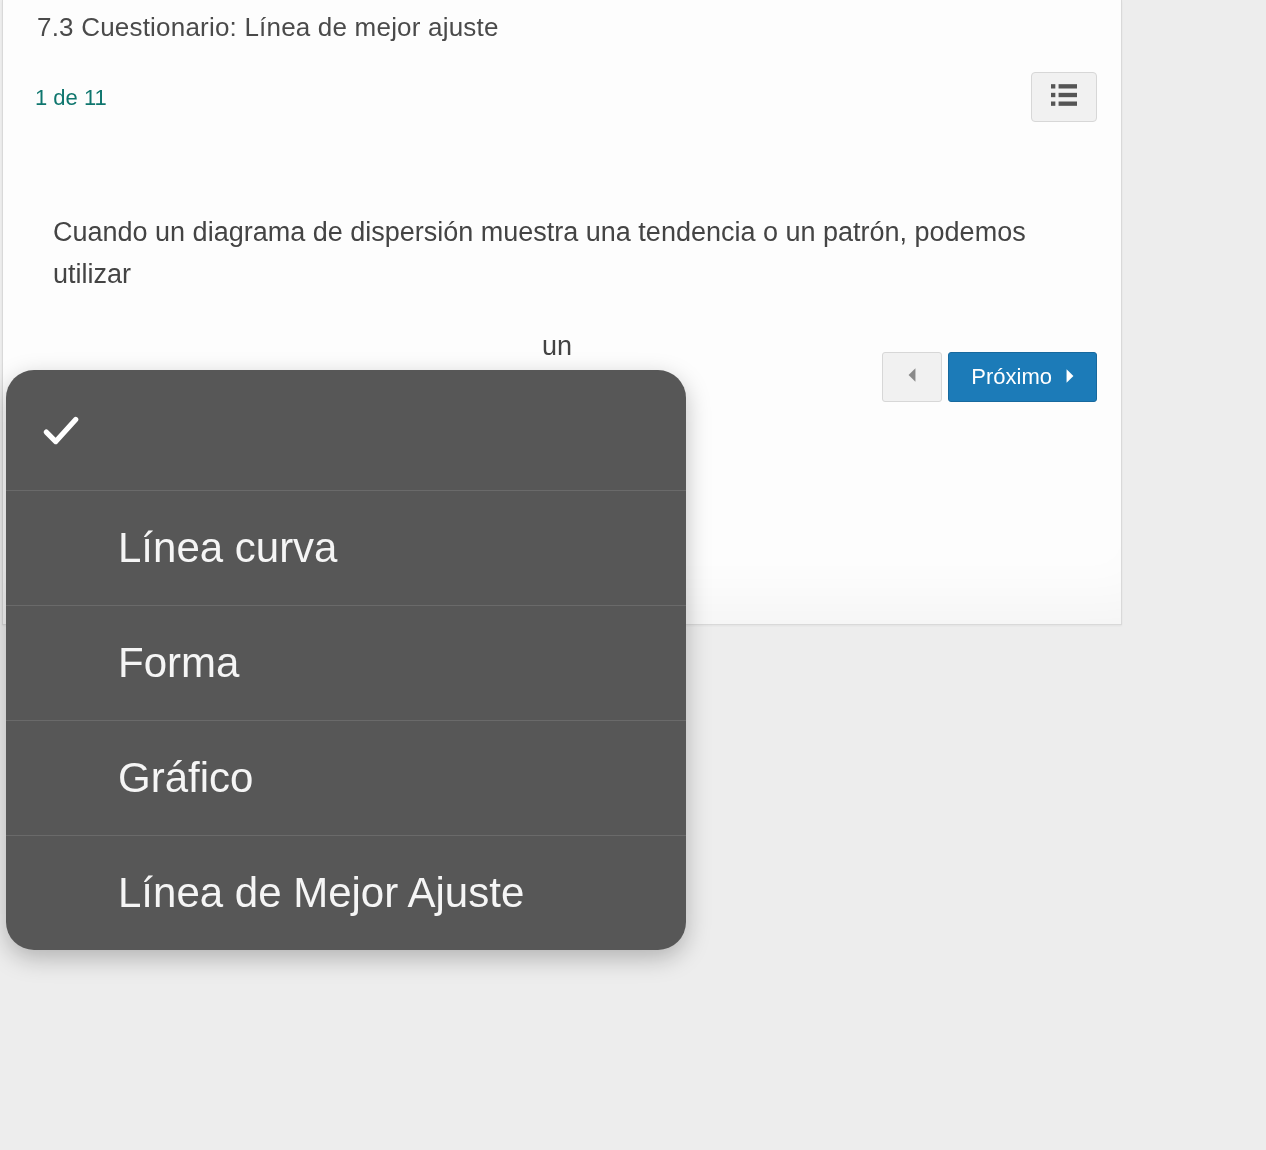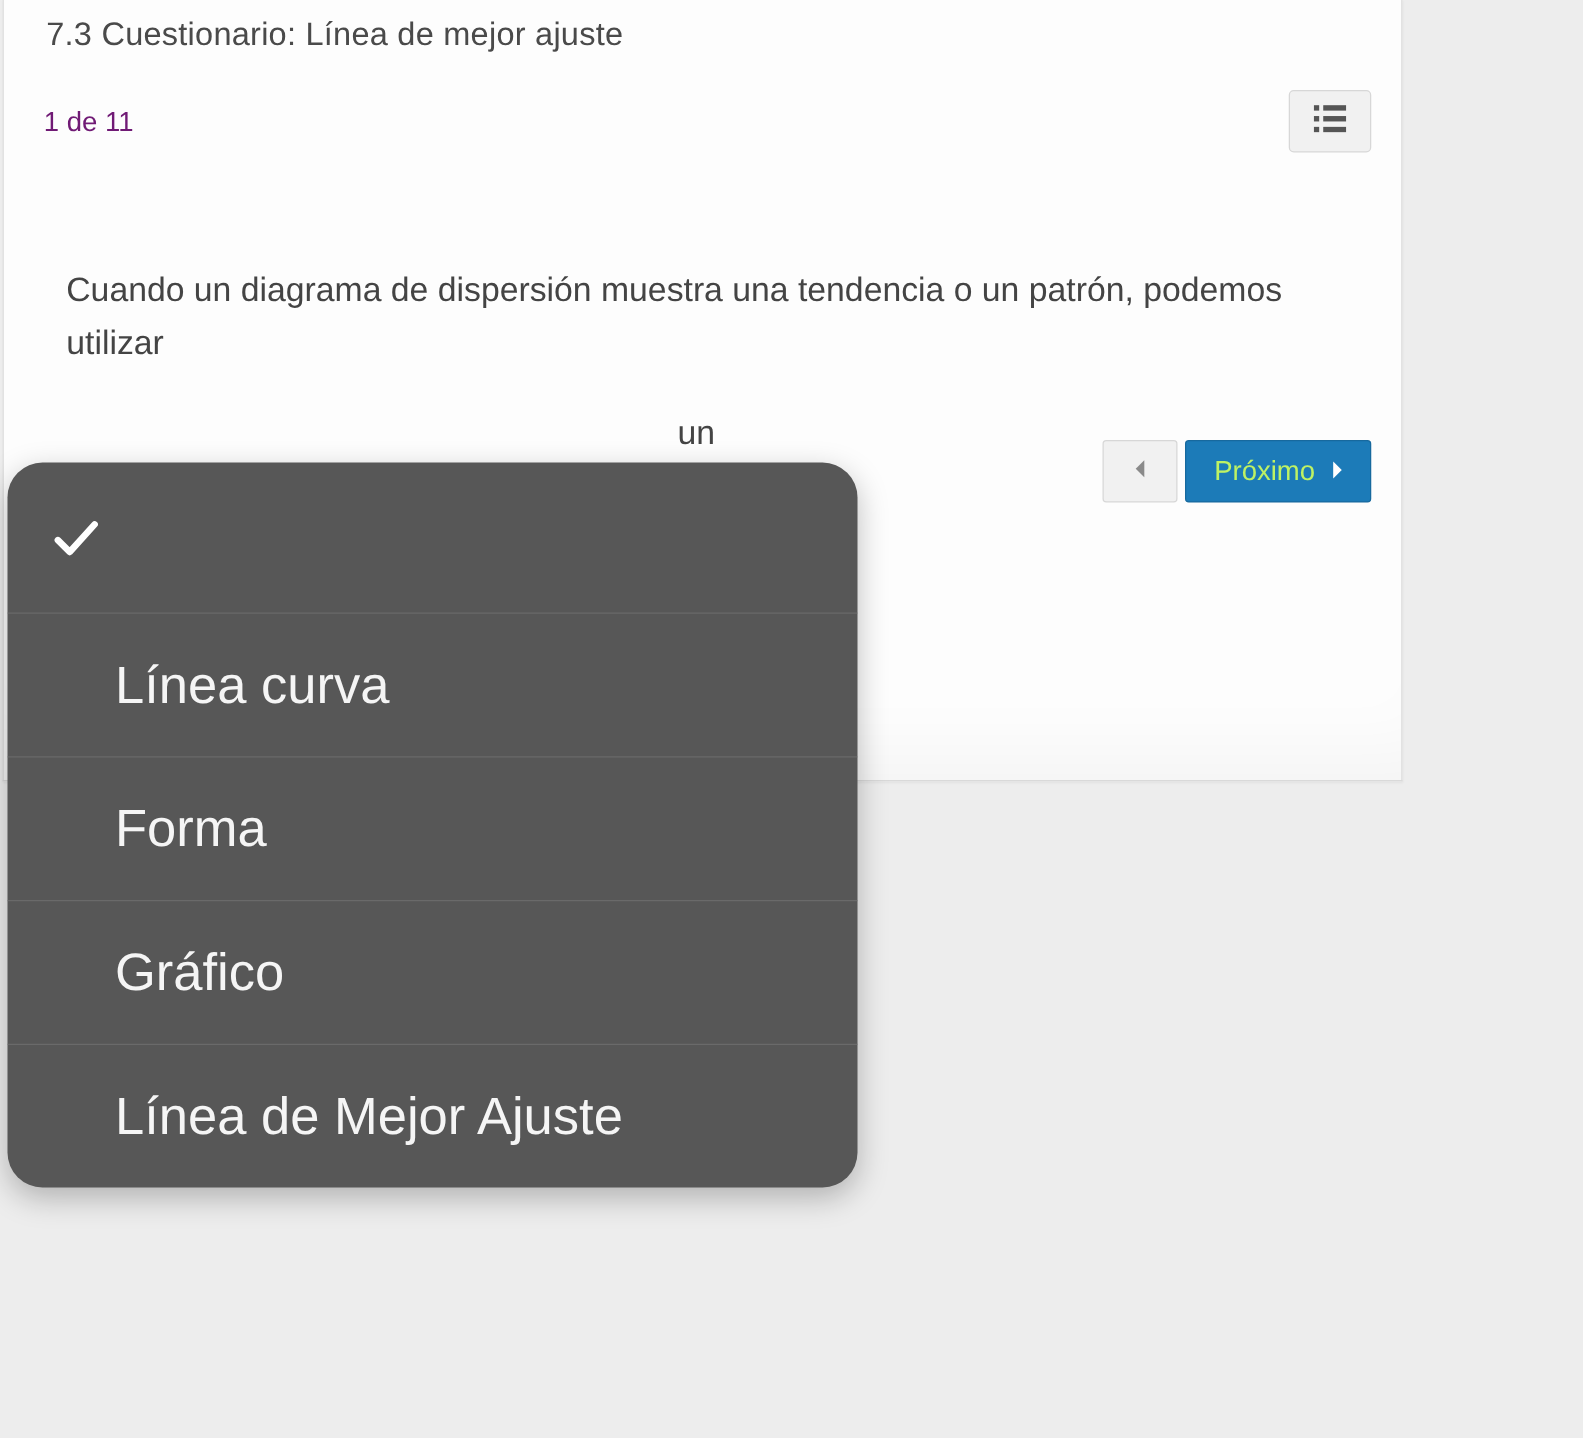--- a/index.html
+++ b/index.html
@@ -36,21 +36,21 @@
     font-size: 26px;
     font-weight: 400;
     color: #4a4a4a;
     letter-spacing: 0.2px;
   }
   .progress {
     position: absolute;
     left: 32px;
     top: 85px;
     font-size: 22px;
-    color: #701a75;
+    color: #0f766e;
   }
   .list-btn {
     position: absolute;
     right: 24px;
     top: 72px;
     width: 66px;
     height: 50px;
     background: #f1f1f1;
     border: 1px solid #d7d7d7;
     border-radius: 4px;
@@ -119,21 +119,21 @@
     justify-content:center;
     cursor: pointer;
   }
   .prev-btn svg { width: 14px; height: 16px; fill:#8a8a8a; }
   .next-btn {
     height: 50px;
     padding: 0 20px 0 22px;
     background: #1c7bb8;
     border: 1px solid #17699e;
     border-radius: 3px;
-    color: #bef264;
+    color: #ffffff;
     font-size: 22px;
     display:flex;
     align-items:center;
     gap: 12px;
     cursor: pointer;
   }
   .next-btn svg { width: 12px; height: 16px; fill:#fff; }
 
   
   .popover {
@@ -144,21 +144,21 @@
     background: #575757;
     border-radius: 28px;
     overflow: hidden;
     box-shadow: 0 8px 24px rgba(0,0,0,0.25);
   }
   .popover .item {
     height: 115px;
     border-top: 1px solid #6a6a6a;
     display: flex;
     align-items: center;
-    padding-left: 86px;
+    padding-left: 112px;
     color: #f5f5f5;
     font-size: 42px;
     font-weight: 400;
     cursor: pointer;
     position: relative;
   }
   .popover .item:first-child {
     border-top: none;
     height: 120px;
     padding-left: 34px;

